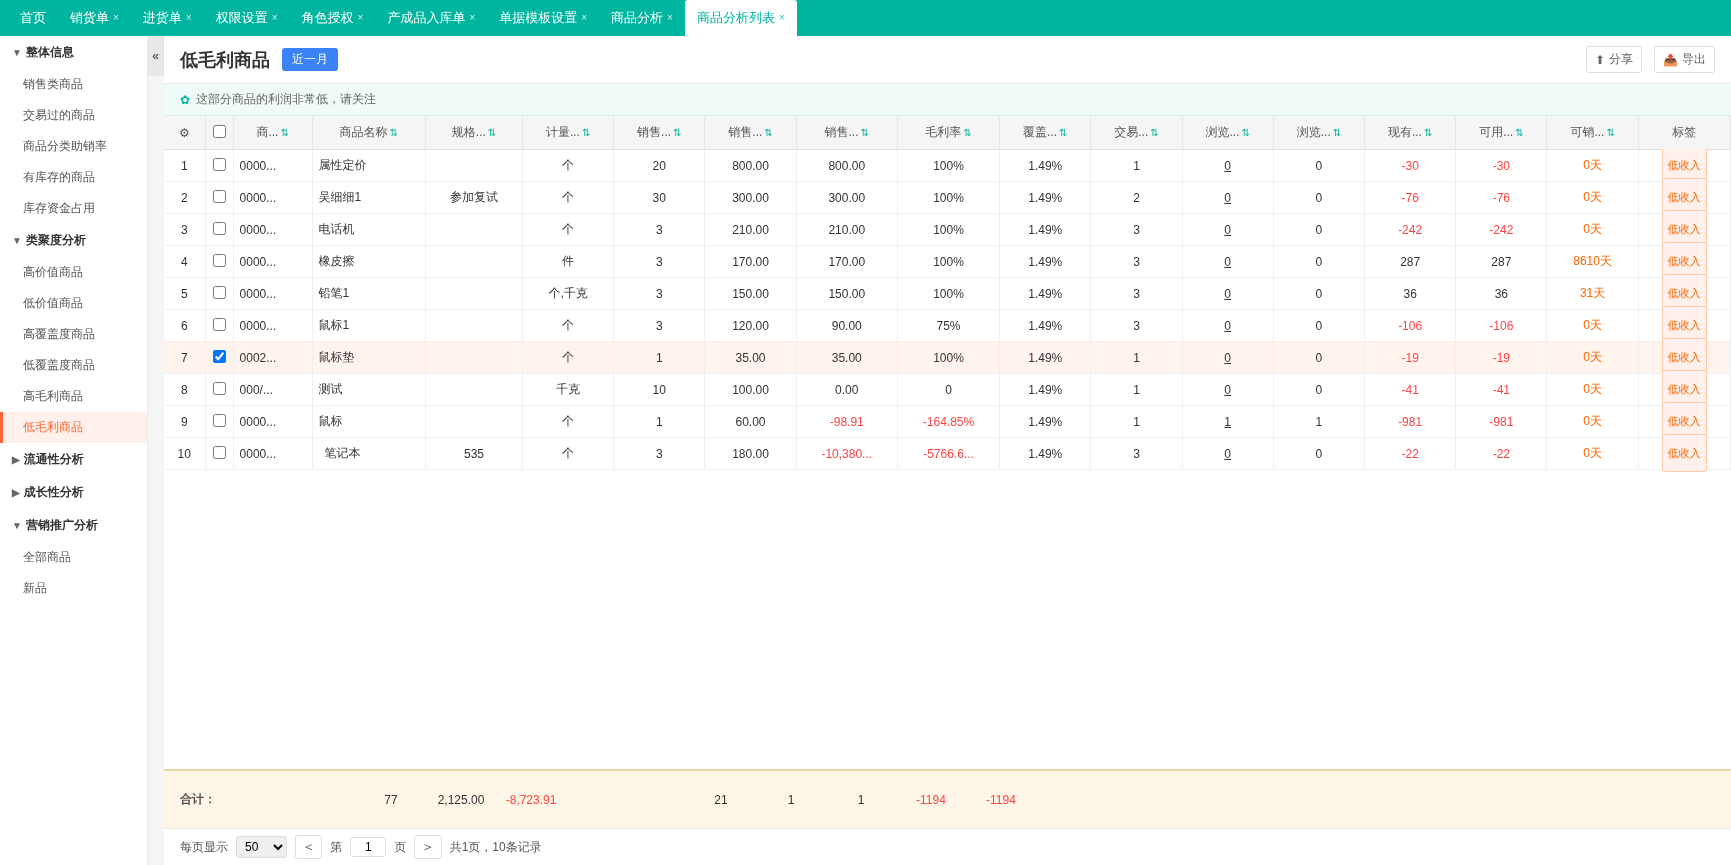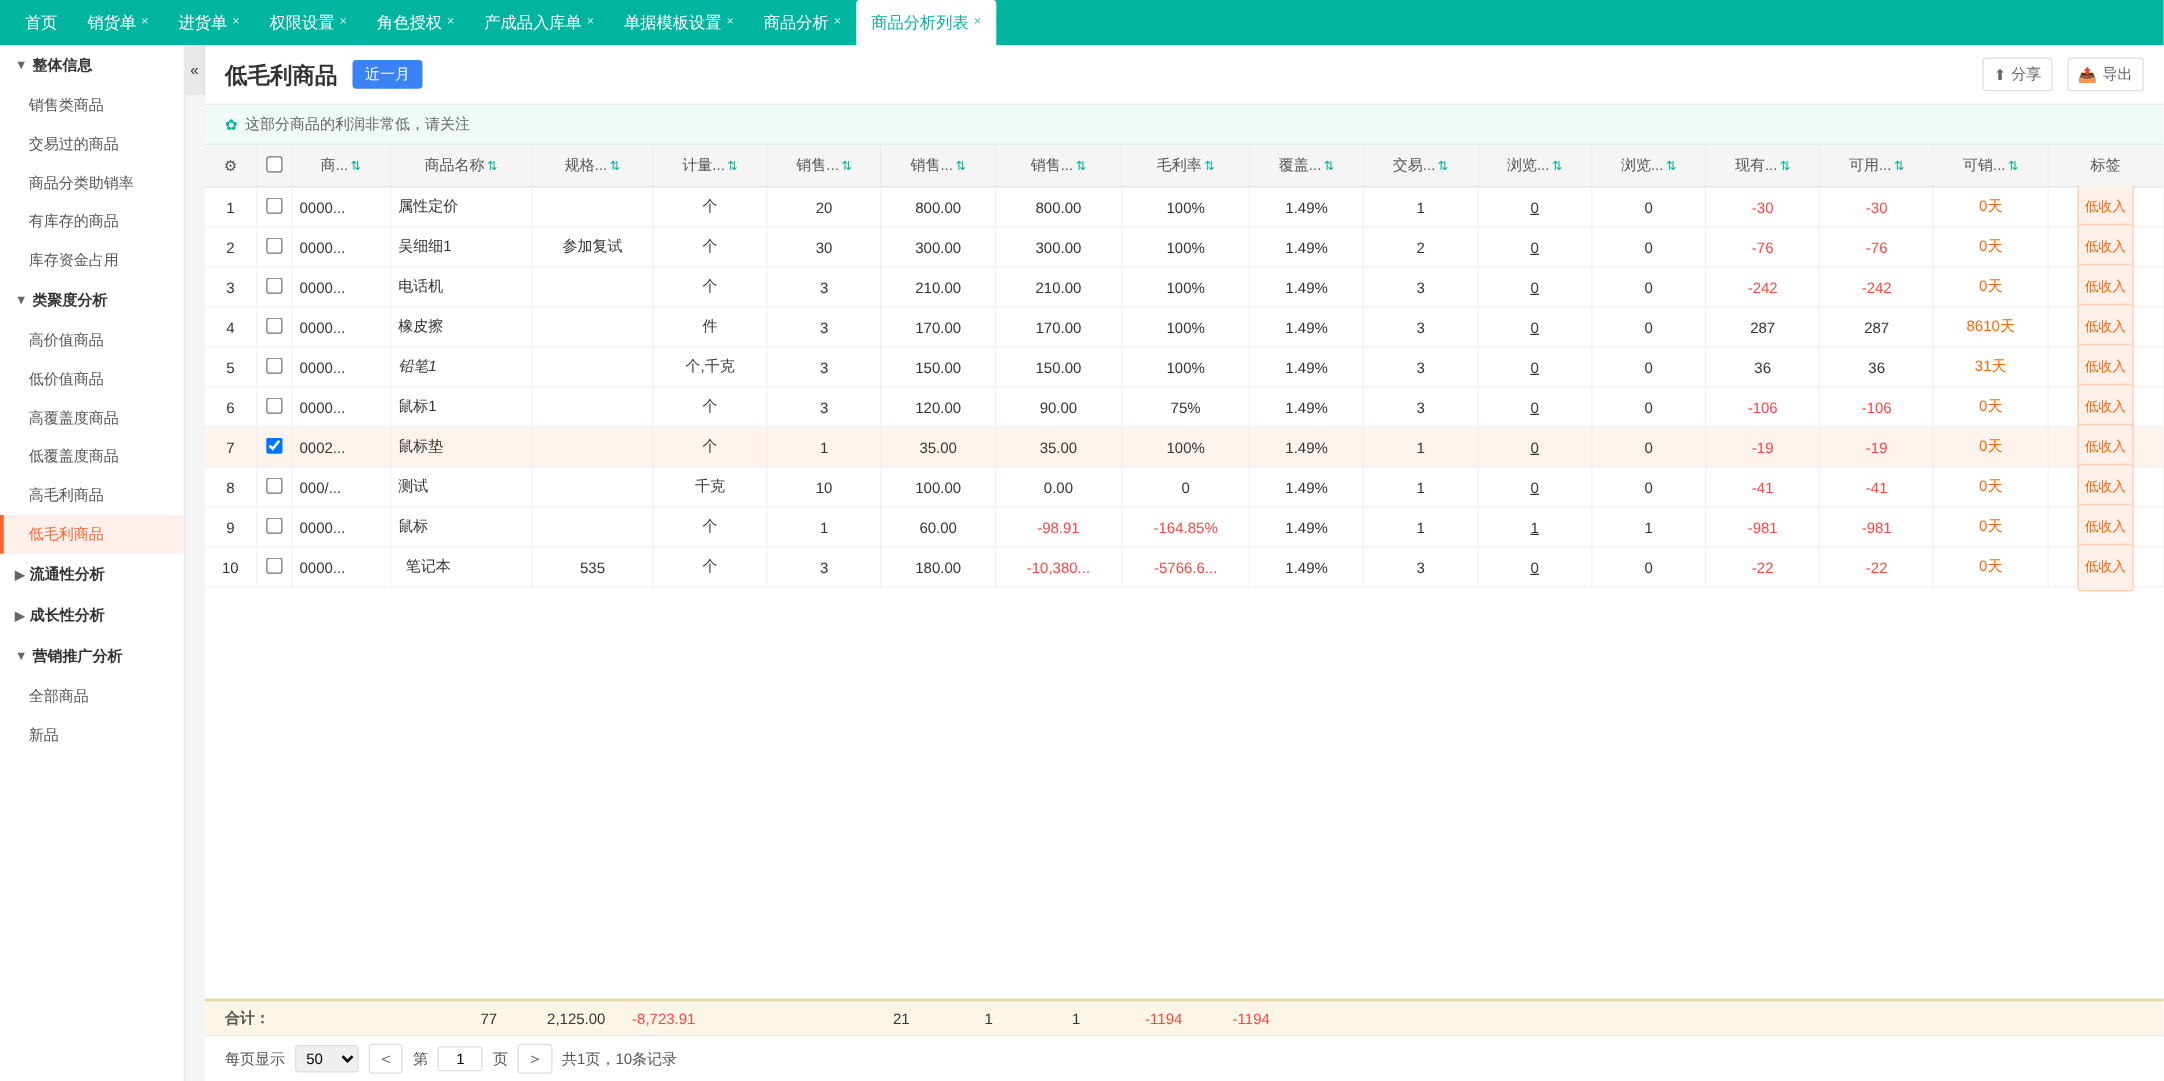--- a/index.html
+++ b/index.html
@@ -203,21 +203,21 @@
       font-size: 11px;
     }
     .underline-link { text-decoration: underline; color: #333; cursor: pointer; }
 
     
     .table-footer {
       background: #fdf5e6;
       border-top: 2px solid #e8d5a3;
       display: flex;
       align-items: center;
-      padding: 5px 16px;
+      padding: 20px 16px;
       font-size: 12px;
       color: #333;
     }
     .footer-label { margin-right: 20px; font-weight: bold; color: #555; }
     .footer-cell {
       min-width: 70px;
       text-align: center;
       padding: 0 6px;
     }
     .footer-cell.red { color: #ff4444; }
@@ -468,21 +468,21 @@
       <td>0</td>
       <td class="">287</td>
       <td class="">287</td>
       <td class="td-orange">8610天</td>
       <td><span class="tag-low-income">低收入</span></td>
     </tr>
             <tr>
       <td>5</td>
       <td class="checkbox-cell"><input type="checkbox" style=""></td>
       <td class="td-left">0000...</td>
-      <td class="td-left" style="cursor:pointer; color:#333;font-style:italic;">铅笔1</td>
+      <td class="td-left" style="cursor:pointer; color:#333;">铅笔1</td>
       <td></td>
       <td>个,千克</td>
       <td>3</td>
       <td>150.00</td>
       <td class="">150.00</td>
       <td class="">100%</td>
       <td>1.49%</td>
       <td>3</td>
       <td><span class="underline-link">0</span></td>
       <td>0</td>

